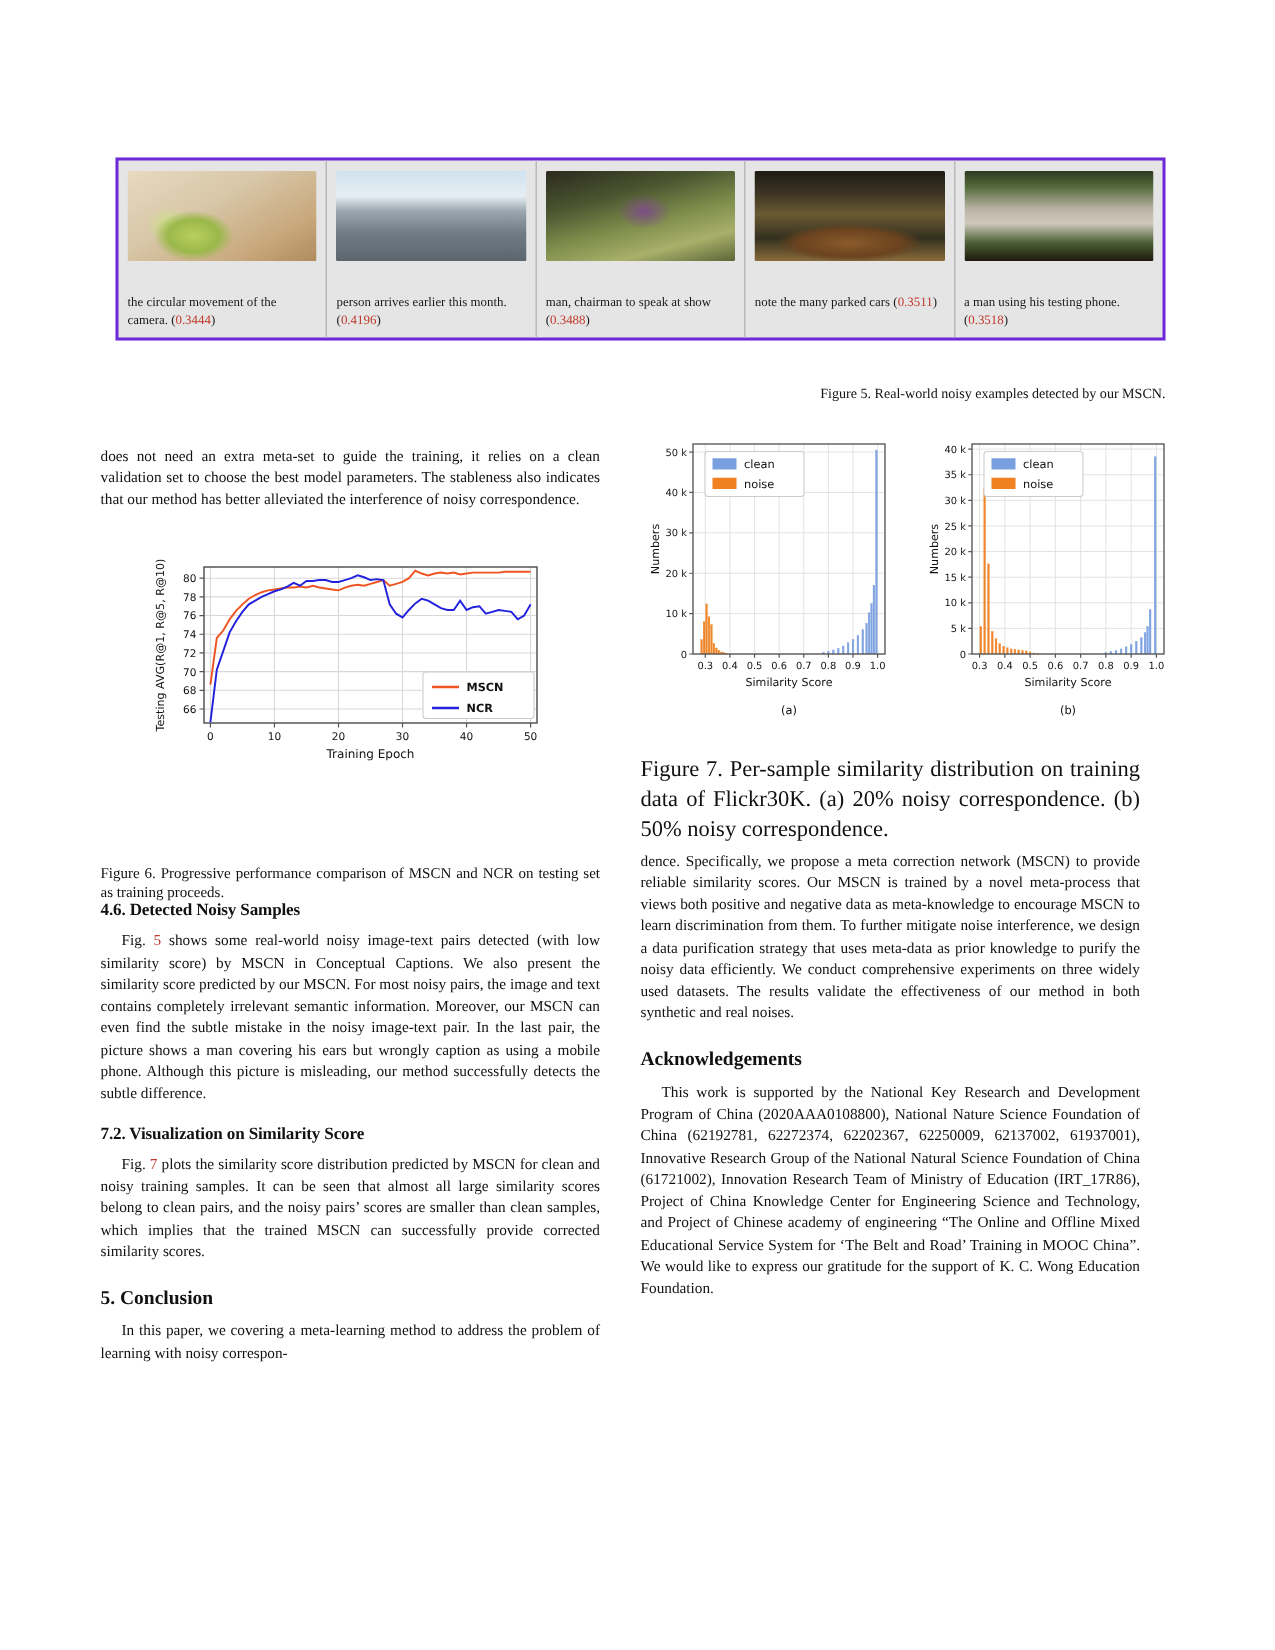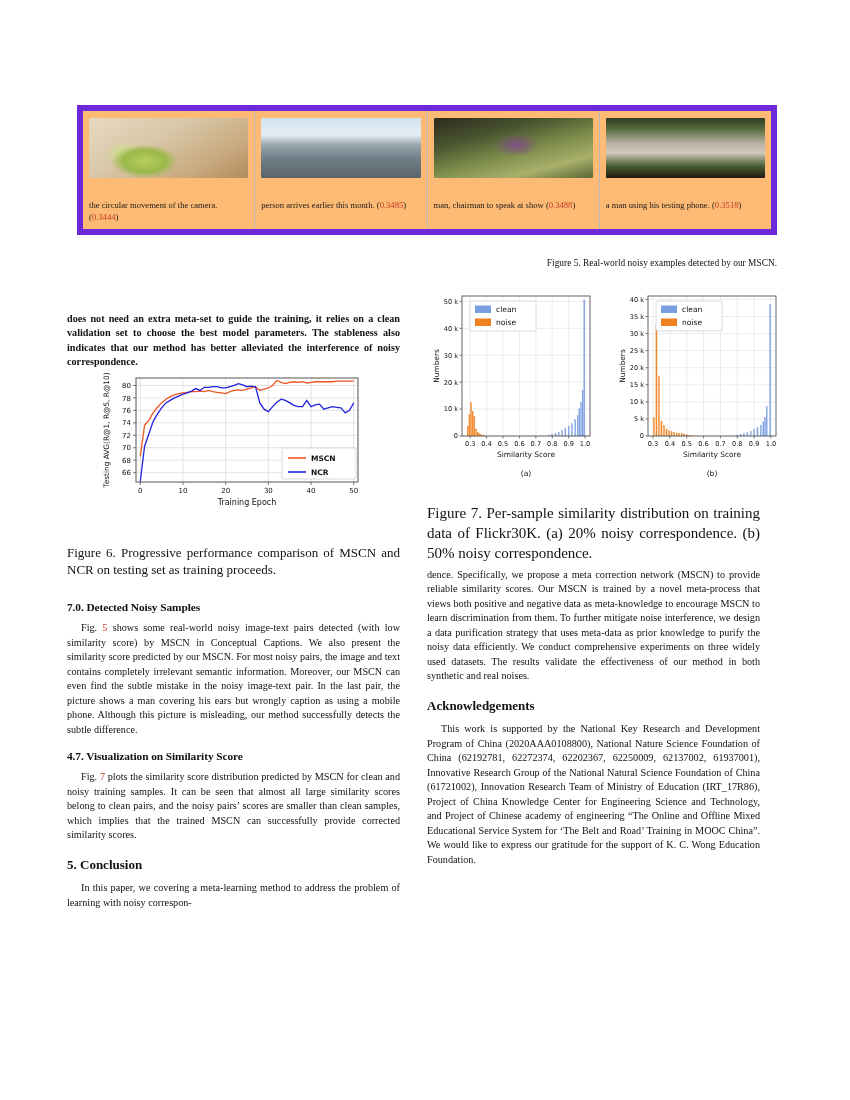--- a/index.html
+++ b/index.html
@@ -9,21 +9,21 @@
     background: #ffffff;
     font-family: "Liberation Serif", serif;
     color: #111;
     position: relative;
     overflow: hidden;
   }
   .page { position: absolute; left: 0; top: 0; width: 850px; height: 1100px; }
 
   
   #fig5 { position: absolute; left: 77px; top: 105px; width: 700px; }
-  .ex-grid { display: flex; width: 100%; border: 6px solid #6d28d9; background:#fdba74; }
+  .ex-grid { display: flex; width: 100%; border: 2px solid #6d28d9; background:#e5e5e5; }
   .ex-cell {
     flex: 1 1 0; border-right: 1px solid #b9b9b9;
     padding: 7px 6px 6px 6px; min-width: 0;
   }
   .ex-cell:last-child { border-right: none; }
   .ex-img {
     width: 100%; height: 60px; border-radius: 1px;
     background-size: cover; background-position: center;
     margin-bottom: 22px;
   }
@@ -55,37 +55,37 @@
       radial-gradient(circle at 30% 55%, rgba(230,225,215,.6) 0%, rgba(0,0,0,0) 35%); }
 
   .fig-caption {
     font-size: 9.4px; text-align: right; color: #111;
     font-family: "Liberation Serif", serif;
   }
   #fig5cap { position: absolute; left: 0; top: 153px; width: 700px; }
 
   
   .col { position: absolute; width: 333px; font-size: 10.2px; line-height: 1.42; text-align: justify; }
-  #colL { left: 67px; top: 312px; font-weight: bold; }
+  #colL { left: 67px; top: 298px; }
   #colR { left: 427px; top: 294px; }
   .col p { margin: 0 0 0 0; text-indent: 0; }
   .col p.indent { text-indent: 14px; }
   .col h3 {
     font-size: 11.4px; font-weight: bold; margin: 11px 0 6px 0;
     font-family: "Liberation Serif", serif; letter-spacing: -0.1px;
   }
   .col h2 {
     font-size: 13px; font-weight: bold; margin: 13px 0 7px 0;
     font-family: "Liberation Serif", serif;
   }
   .ref { color: #c0392b; }
 
   
   #fig6 { position: absolute; left: 100px; top: 372px; width: 270px; height: 135px; }
-  #fig6cap { position: absolute; left: 67px; top: 544px; width: 333px; font-size: 13px;
+  #fig6cap { position: absolute; left: 67px; top: 576px; width: 333px; font-size: 10px;
              line-height: 1.34; text-align: justify; }
 
   
   #fig7 { position: absolute; left: 430px; top: 288px; width: 360px; height: 215px; }
   #fig7cap { position: absolute; left: 427px; top: 503px; width: 333px; font-size: 15px;
              line-height: 1.34; text-align: justify; }
 
   svg text { font-family: "DejaVu Sans", sans-serif; }
 </style>
 </head>
@@ -94,25 +94,29 @@
 <div class="page">
 
   <div id="fig5">
     <div class="ex-grid">
       <div class="ex-cell">
         <div class="ex-img thumb1"></div>
         <div class="ex-cap"><span>the circular movement of the camera. (</span><span class="score">0.3444</span><span>)</span></div>
       </div>
       <div class="ex-cell">
         <div class="ex-img thumb2"></div>
-        <div class="ex-cap"><span>person arrives earlier this month. (</span><span class="score">0.3485</span><span>)</span></div>
+        <div class="ex-cap"><span>person arrives earlier this month. (</span><span class="score">0.4196</span><span>)</span></div>
       </div>
       <div class="ex-cell">
         <div class="ex-img thumb4"></div>
         <div class="ex-cap"><span>man, chairman to speak at show (</span><span class="score">0.3488</span><span>)</span></div>
+      </div>
+      <div class="ex-cell">
+        <div class="ex-img thumb5"></div>
+        <div class="ex-cap"><span>note the many parked cars (</span><span class="score">0.3511</span><span>)</span></div>
       </div>
       <div class="ex-cell">
         <div class="ex-img thumb6"></div>
         <div class="ex-cap"><span>a man using his testing phone. (</span><span class="score">0.3518</span><span>)</span></div>
       </div>
     </div>
     <div id="fig5cap" class="fig-caption">Figure 5. Real-world noisy examples detected by our MSCN.</div>
   </div>
 
   <div class="col" id="colL">
@@ -182,23 +186,23 @@
           <line x1="188" y1="100" x2="206" y2="100" stroke="#2222dd" stroke-width="1.6"></line>
           <text x="211" y="102.6" font-size="7.5" fill="#111" font-weight="bold">NCR</text>
         </g>
       <text id="f6-xlabel" x="147" y="133" text-anchor="middle" font-size="8" fill="#111">Training Epoch</text>
       <text id="f6-ylabel" x="9" y="58" text-anchor="middle" font-size="7.4" fill="#111" transform="rotate(-90 9 58)">Testing AVG(R@1, R@5, R@10)</text>
     </svg>
   </div>
   <div id="fig6cap" class="fig-caption" style="text-align:justify">Figure 6.  Progressive performance comparison of MSCN and NCR on testing set as training proceeds.</div>
 
   <div class="col" id="colL2" style="position:absolute;left:67px;top:588px;width:333px;font-size:10.2px;line-height:1.42;text-align:justify;">
-    <h3>7.0. Detected Noisy Samples</h3>
+    <h3>4.6. Detected Noisy Samples</h3>
     <p class="indent"><span>Fig. </span><span class="ref">5</span><span> shows some real-world noisy image-text pairs detected (with low similarity score) by MSCN in Conceptual Captions. We also present the similarity score predicted by our MSCN. For most noisy pairs, the image and text contains completely irrelevant semantic information. Moreover, our MSCN can even find the subtle mistake in the noisy image-text pair. In the last pair, the picture shows a man covering his ears but wrongly caption as using a mobile phone. Although this picture is misleading, our method successfully detects the subtle difference.</span></p>
-    <h3>4.7. Visualization on Similarity Score</h3>
+    <h3>7.2. Visualization on Similarity Score</h3>
     <p class="indent"><span>Fig. </span><span class="ref">7</span><span> plots the similarity score distribution predicted by MSCN for clean and noisy training samples. It can be seen that almost all large similarity scores belong to clean pairs, and the noisy pairs’ scores are smaller than clean samples, which implies that the trained MSCN can successfully provide corrected similarity scores.</span></p>
     <h2>5. Conclusion</h2>
     <p class="indent">In this paper, we covering a meta-learning method to address the problem of learning with noisy correspon-</p>
   </div>
 
   <div id="fig7">
     <svg width="360" height="215" viewBox="0 0 360 215">
       <g id="f7a">
           <line x1="40.205128205128204" y1="8" x2="40.205128205128204" y2="148" stroke="#e0e0e0" stroke-width="0.6"></line>
           <line x1="56.61538461538461" y1="8" x2="56.61538461538461" y2="148" stroke="#e0e0e0" stroke-width="0.6"></line>

